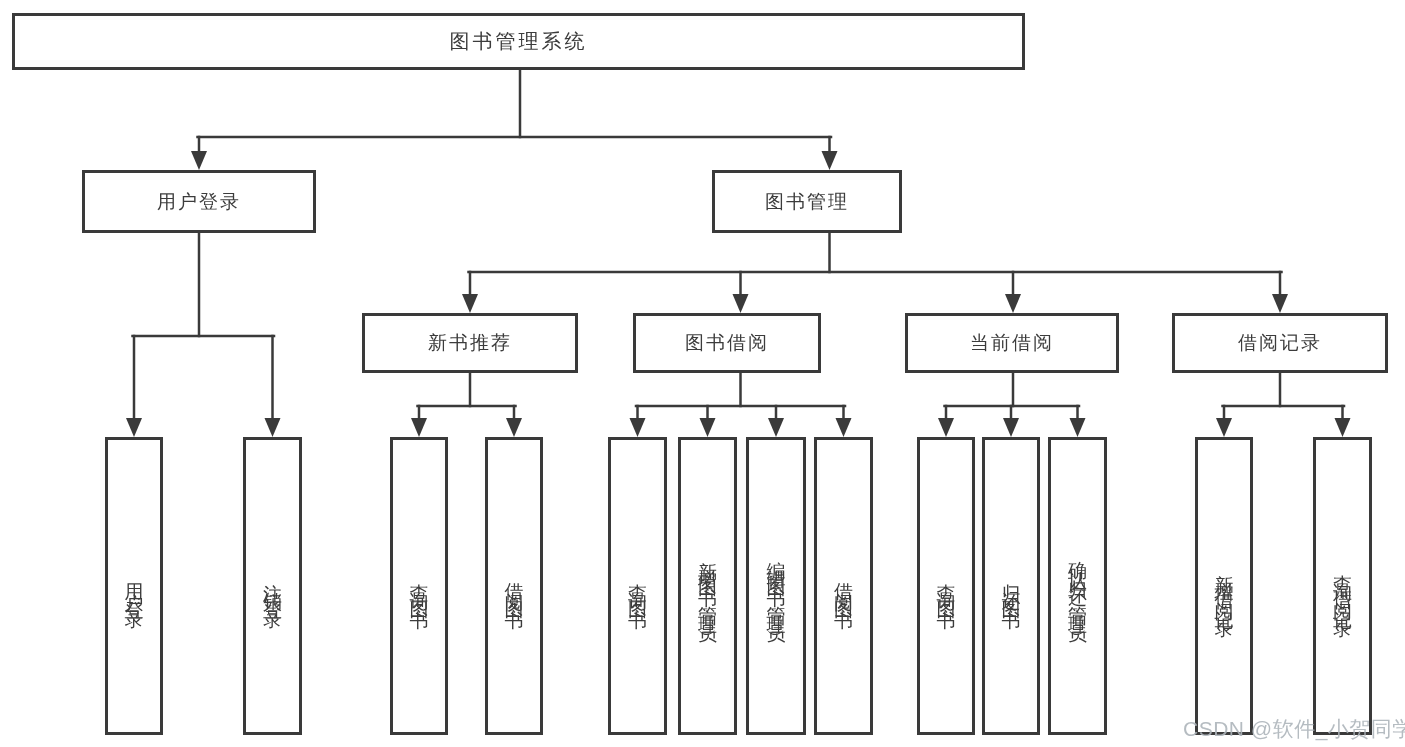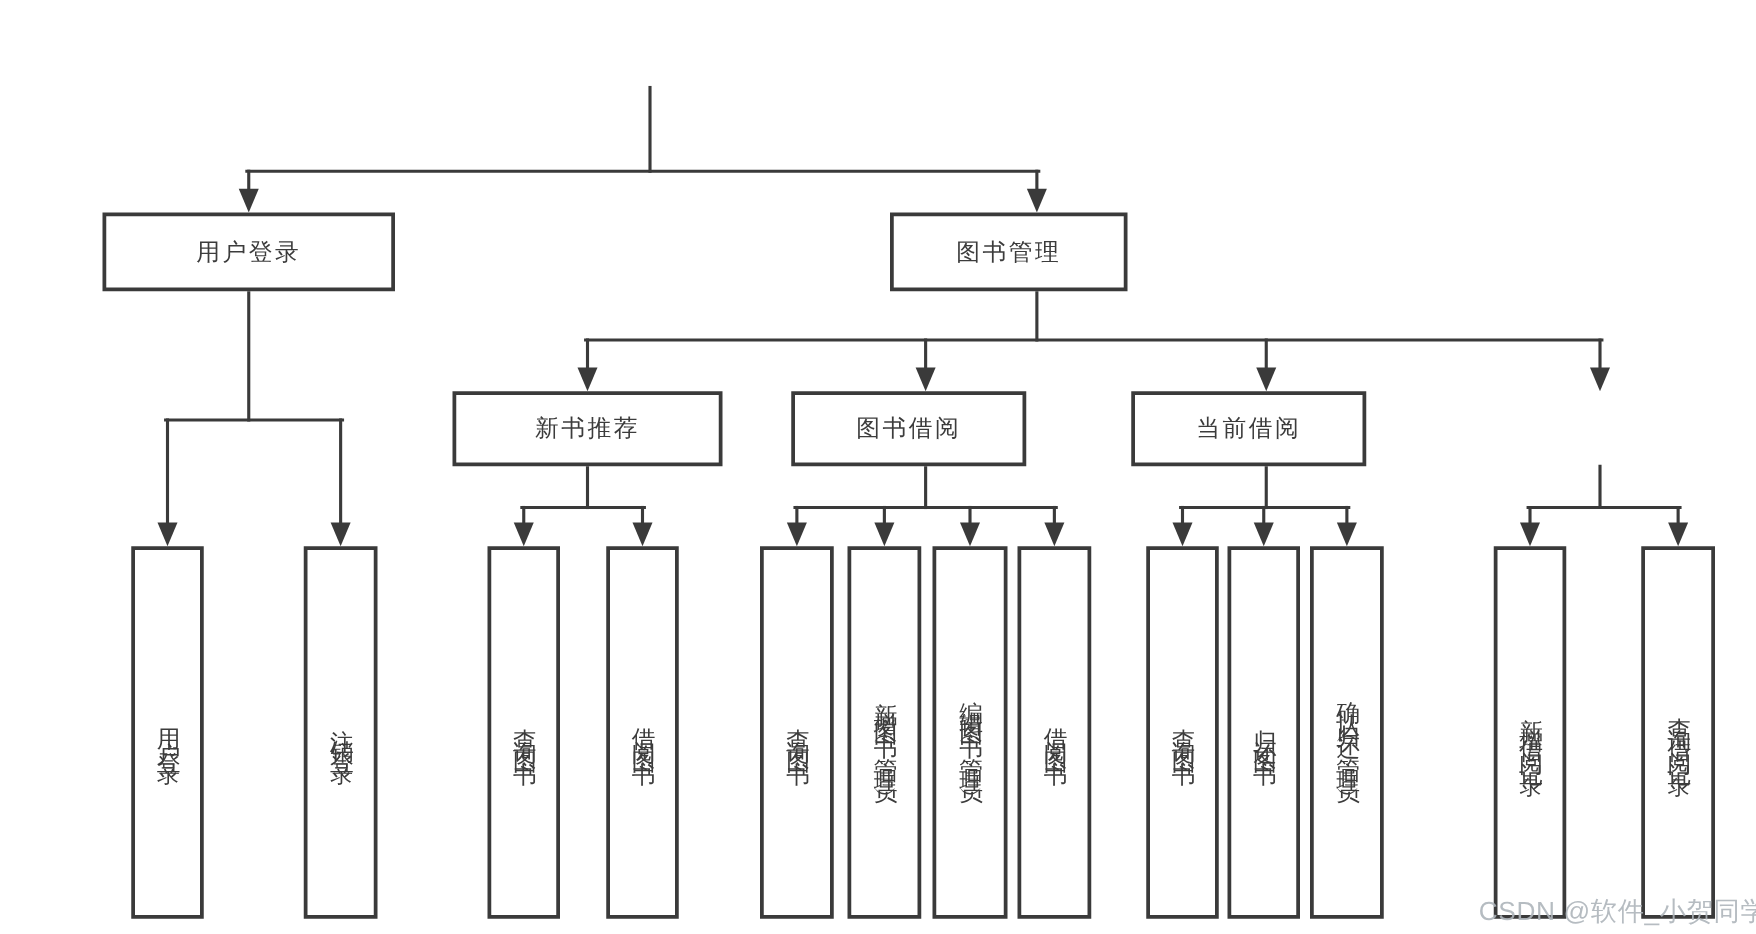--- a/index.html
+++ b/index.html
@@ -114,36 +114,42 @@
     <g>
       <line x1="1280" y1="373" x2="1280" y2="406"></line>
       <line x1="1222.5" y1="406" x2="1344" y2="406"></line>
       <line x1="1224" y1="406" x2="1224" y2="420"></line>
       <polygon points="1216,418 1232,418 1224,437" stroke="none"></polygon>
       <line x1="1342.5" y1="406" x2="1342.5" y2="420"></line>
       <polygon points="1334.5,418 1350.5,418 1342.5,437" stroke="none"></polygon>
     </g>
   </svg>
 
+  <div class="box" style="left:12px; top:13px; width:1013px; height:57px;">
+    <span class="h-label root-label">图书管理系统</span>
+  </div>
 
   <div class="box" style="left:82px; top:170px; width:234px; height:63px;">
     <span class="h-label">用户登录</span>
   </div>
   <div class="box" style="left:712px; top:170px; width:190px; height:63px;">
     <span class="h-label">图书管理</span>
   </div>
 
   <div class="box" style="left:362px; top:313px; width:216px; height:60px;">
     <span class="h-label">新书推荐</span>
   </div>
   <div class="box" style="left:633px; top:313px; width:188px; height:60px;">
     <span class="h-label">图书借阅</span>
   </div>
-  <div class="box" style="left:905px; top:313px; width:188px; height:60px;align-items:center;">
+  <div class="box" style="left:905px; top:313px; width:214px; height:60px;align-items:center;">
     <span class="h-label">当前借阅</span>
+  </div>
+  <div class="box" style="left:1172px; top:313px; width:216px; height:60px;">
+    <span class="h-label">借阅记录</span>
   </div>
 
   <div class="box v-box" style="left:105px; top:437px; width:58px; height:298px;">
     <span class="v-label">用户登录</span>
   </div>
   <div class="box v-box" style="left:243px; top:437px; width:59px; height:298px;">
     <span class="v-label">注销登录</span>
   </div>
 
   <div class="box v-box" style="left:390px; top:437px; width:58px; height:298px;">

